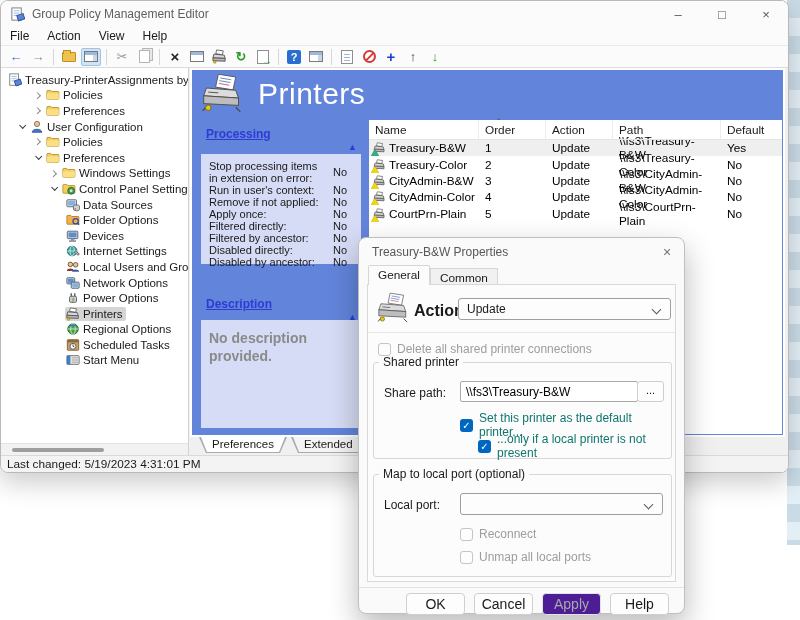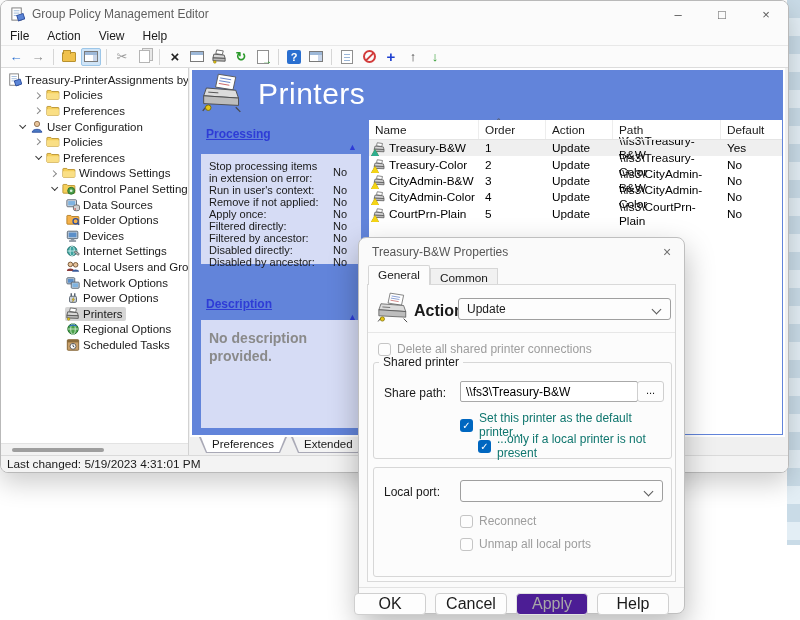--- a/index.html
+++ b/index.html
@@ -135,21 +135,21 @@
   .fl1 { top:17px; }
   .inp { position:absolute; left:86px; top:12px; width:178px; height:21px; border:1px solid #a9a9a9; border-radius:2px; background:#fff; font-size:12px; color:#000; padding:0 5px; font-family:"Liberation Sans", sans-serif; }
   .browse { position:absolute; right:7px; top:12px; width:27px; height:21px; border:1px solid #cfcfcf; border-radius:3px; background:#fdfdfd; font-size:11px; color:#1a1a1a; display:flex; align-items:center; justify-content:center; padding-bottom:4px; }
   .row-def { left:86px; top:42px; }
   .row-only { left:104px; top:63px; }
   .cmb-port { left:86px; top:12px; width:203px; }
   .row-recon { left:86px; top:46px; }
   .row-unmap { left:86px; top:69px; }
   .dsep { position:absolute; left:0; right:0; top:349px; border-top:1px solid #e2e2e2; }
   .dbtns { position:absolute; right:15px; top:355px; display:flex; gap:9px; }
-  .dbtn { width:72px; height:22px; border:1px solid #cfcfcf; border-radius:4px; background:#fdfdfd; font-size:16px; color:#1a1a1a; display:flex; align-items:center; justify-content:center; }
+  .dbtn { width:59px; height:22px; border:1px solid #cfcfcf; border-radius:4px; background:#fdfdfd; font-size:14px; color:#1a1a1a; display:flex; align-items:center; justify-content:center; }
   .dbtn.disabled { color:#a8a8a8; background:#4c1d95; border-color:#e2e2e2; }
 
   svg.defs { position:absolute; width:0; height:0; }
 </style>
 </head>
 <body>
 
 <svg class="defs">
   <defs>
     <symbol id="s-gpo" viewBox="0 0 16 16">
@@ -482,20 +482,28 @@
             </svg>
             <span>Regional Options</span>
           </span>
         </div>
       <div class="ti lv4">
           <span class="trow">
             <svg class="tico">
               <use href="#s-scheduled-tasks"></use>
             </svg>
             <span>Scheduled Tasks</span>
+          </span>
+        </div>
+      <div class="ti lv4">
+          <span class="trow">
+            <svg class="tico">
+              <use href="#s-start-menu"></use>
+            </svg>
+            <span>Start Menu</span>
           </span>
         </div>
       <div class="hscroll">
           <span class="hthumb"></span>
         </div>
     </div>
 
     <div class="content">
       <div class="bluepanel">
         <div class="hero">
@@ -675,20 +683,21 @@
         <span class="cb on">✓</span>
         <span class="en">Set this printer as the default printer...</span>
       </div>
       <div class="cbrow row-only">
         <span class="cb on">✓</span>
         <span class="en">...only if a local printer is not present</span>
       </div>
     </fieldset>
 
     <fieldset class="fs2">
+      <legend>Map to local port (optional)</legend>
       <span class="flabel fl1">Local port:</span>
       <div class="combo cmb-port">
           <span></span>
         </div>
       <div class="cbrow row-recon">
         <span class="cb off"></span>
         <span class="dis">Reconnect</span>
       </div>
       <div class="cbrow row-unmap">
         <span class="cb off"></span>

